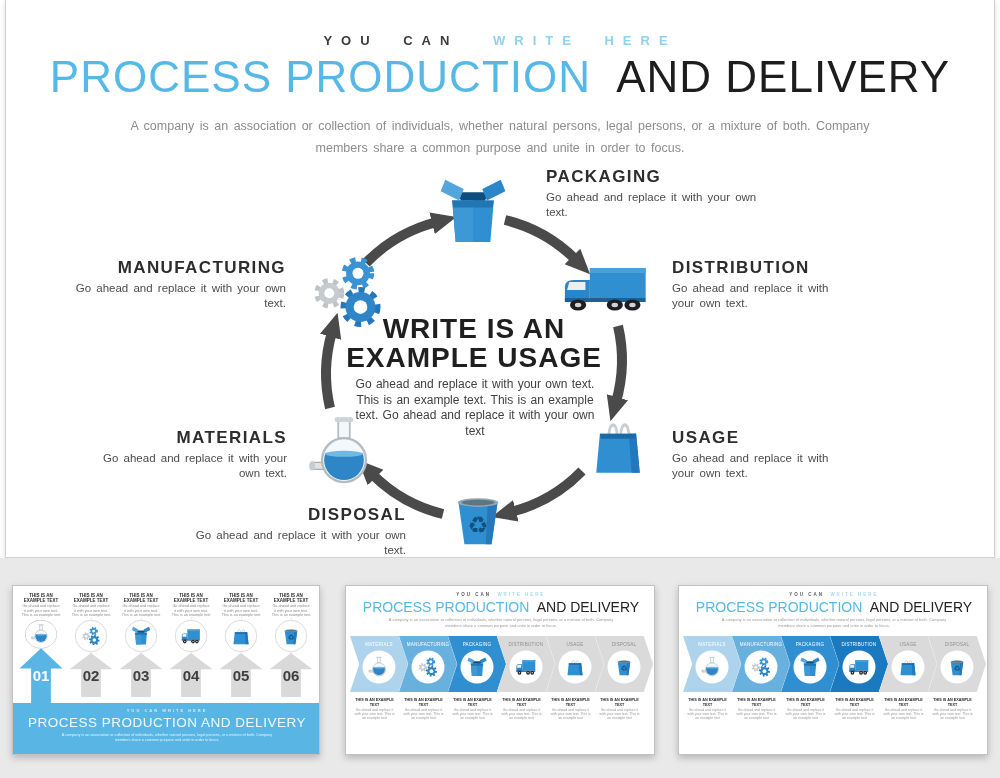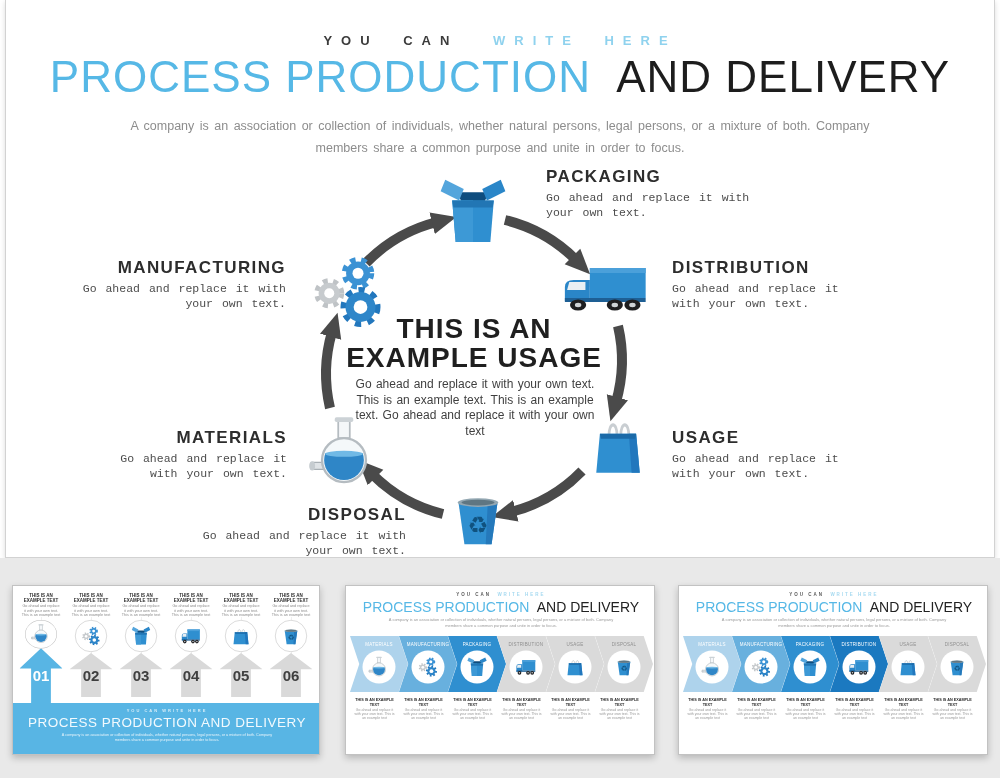--- a/index.html
+++ b/index.html
@@ -17,21 +17,21 @@
                 font-size:44px; font-weight:400; letter-spacing:1px; color:#1d1d1d; white-space:nowrap; }
   .main-title .t-blue { color:#56b8e6; }
   .main-title .t-dark { color:#1d1d1d; margin-left:12px; }
   .subtitle { position:absolute; left:0; width:100%; text-align:center; font-size:12.5px; color:#8d8d8d; word-spacing:2px; }
   .sub1 { top:119px; } .sub2 { top:141px; }
 
   .cycle-svg { position:absolute; left:0; top:0; width:990px; height:558px; z-index:1; }
   .node-icon { position:absolute; z-index:2; }
   .node-label { position:absolute; z-index:3; }
   .node-label h3 { font-size:17px; font-weight:700; letter-spacing:1.4px; color:#2d2d2d; margin-bottom:3px; }
-  .node-label p { font-size:11.5px; line-height:15px; color:#4c4c4c; word-spacing:2px;font-family:Liberation Mono, monospace; }
+  .node-label p { font-size:11.5px; line-height:15px; color:#4c4c4c; word-spacing:2px; }
   .align-r { text-align:right; } .align-l { text-align:left; }
 
   .center-title { position:absolute; left:330px; top:314px; width:276px; z-index:2; text-align:center;
                   font-size:28px; line-height:29px; font-weight:800; letter-spacing:1px; color:#1f1f1f; }
   .center-body { position:absolute; left:338px; top:377px; width:262px; z-index:2; text-align:center;
                  font-size:12px; line-height:15.5px; color:#3f3f3f; word-spacing:1px; }
 
   
   .panel { position:absolute; left:0; top:558px; width:1000px; height:220px; background:#e9e9e9; }
   .thumb { position:absolute; top:27px; background:#fff; border:1px solid #c2c2c2;
@@ -231,21 +231,21 @@
     <div class="node-label align-r" style="left:83px; top:428px; width:198px;">
       <h3>MATERIALS</h3>
       <p>Go ahead and replace it with your own text.</p>
     </div>
     <div class="node-label align-r" style="left:60px; top:258px; width:220px;">
       <h3>MANUFACTURING</h3>
       <p>Go ahead and replace it with your own text.</p>
     </div>
 
     <div class="center-title">
-      <div>THIS IS AN</div>
+      <div>WRITE IS AN</div>
       <div>EXAMPLE USAGE</div>
     </div>
     <div class="center-body">Go ahead and replace it with your own text. This is an example text. This is an example text. Go ahead and replace it with your own text</div>
   </div>
 
   <div class="panel">
 
     <div class="thumb thumb-1">
       <div class="t-inner">
         <div class="t1-band">

